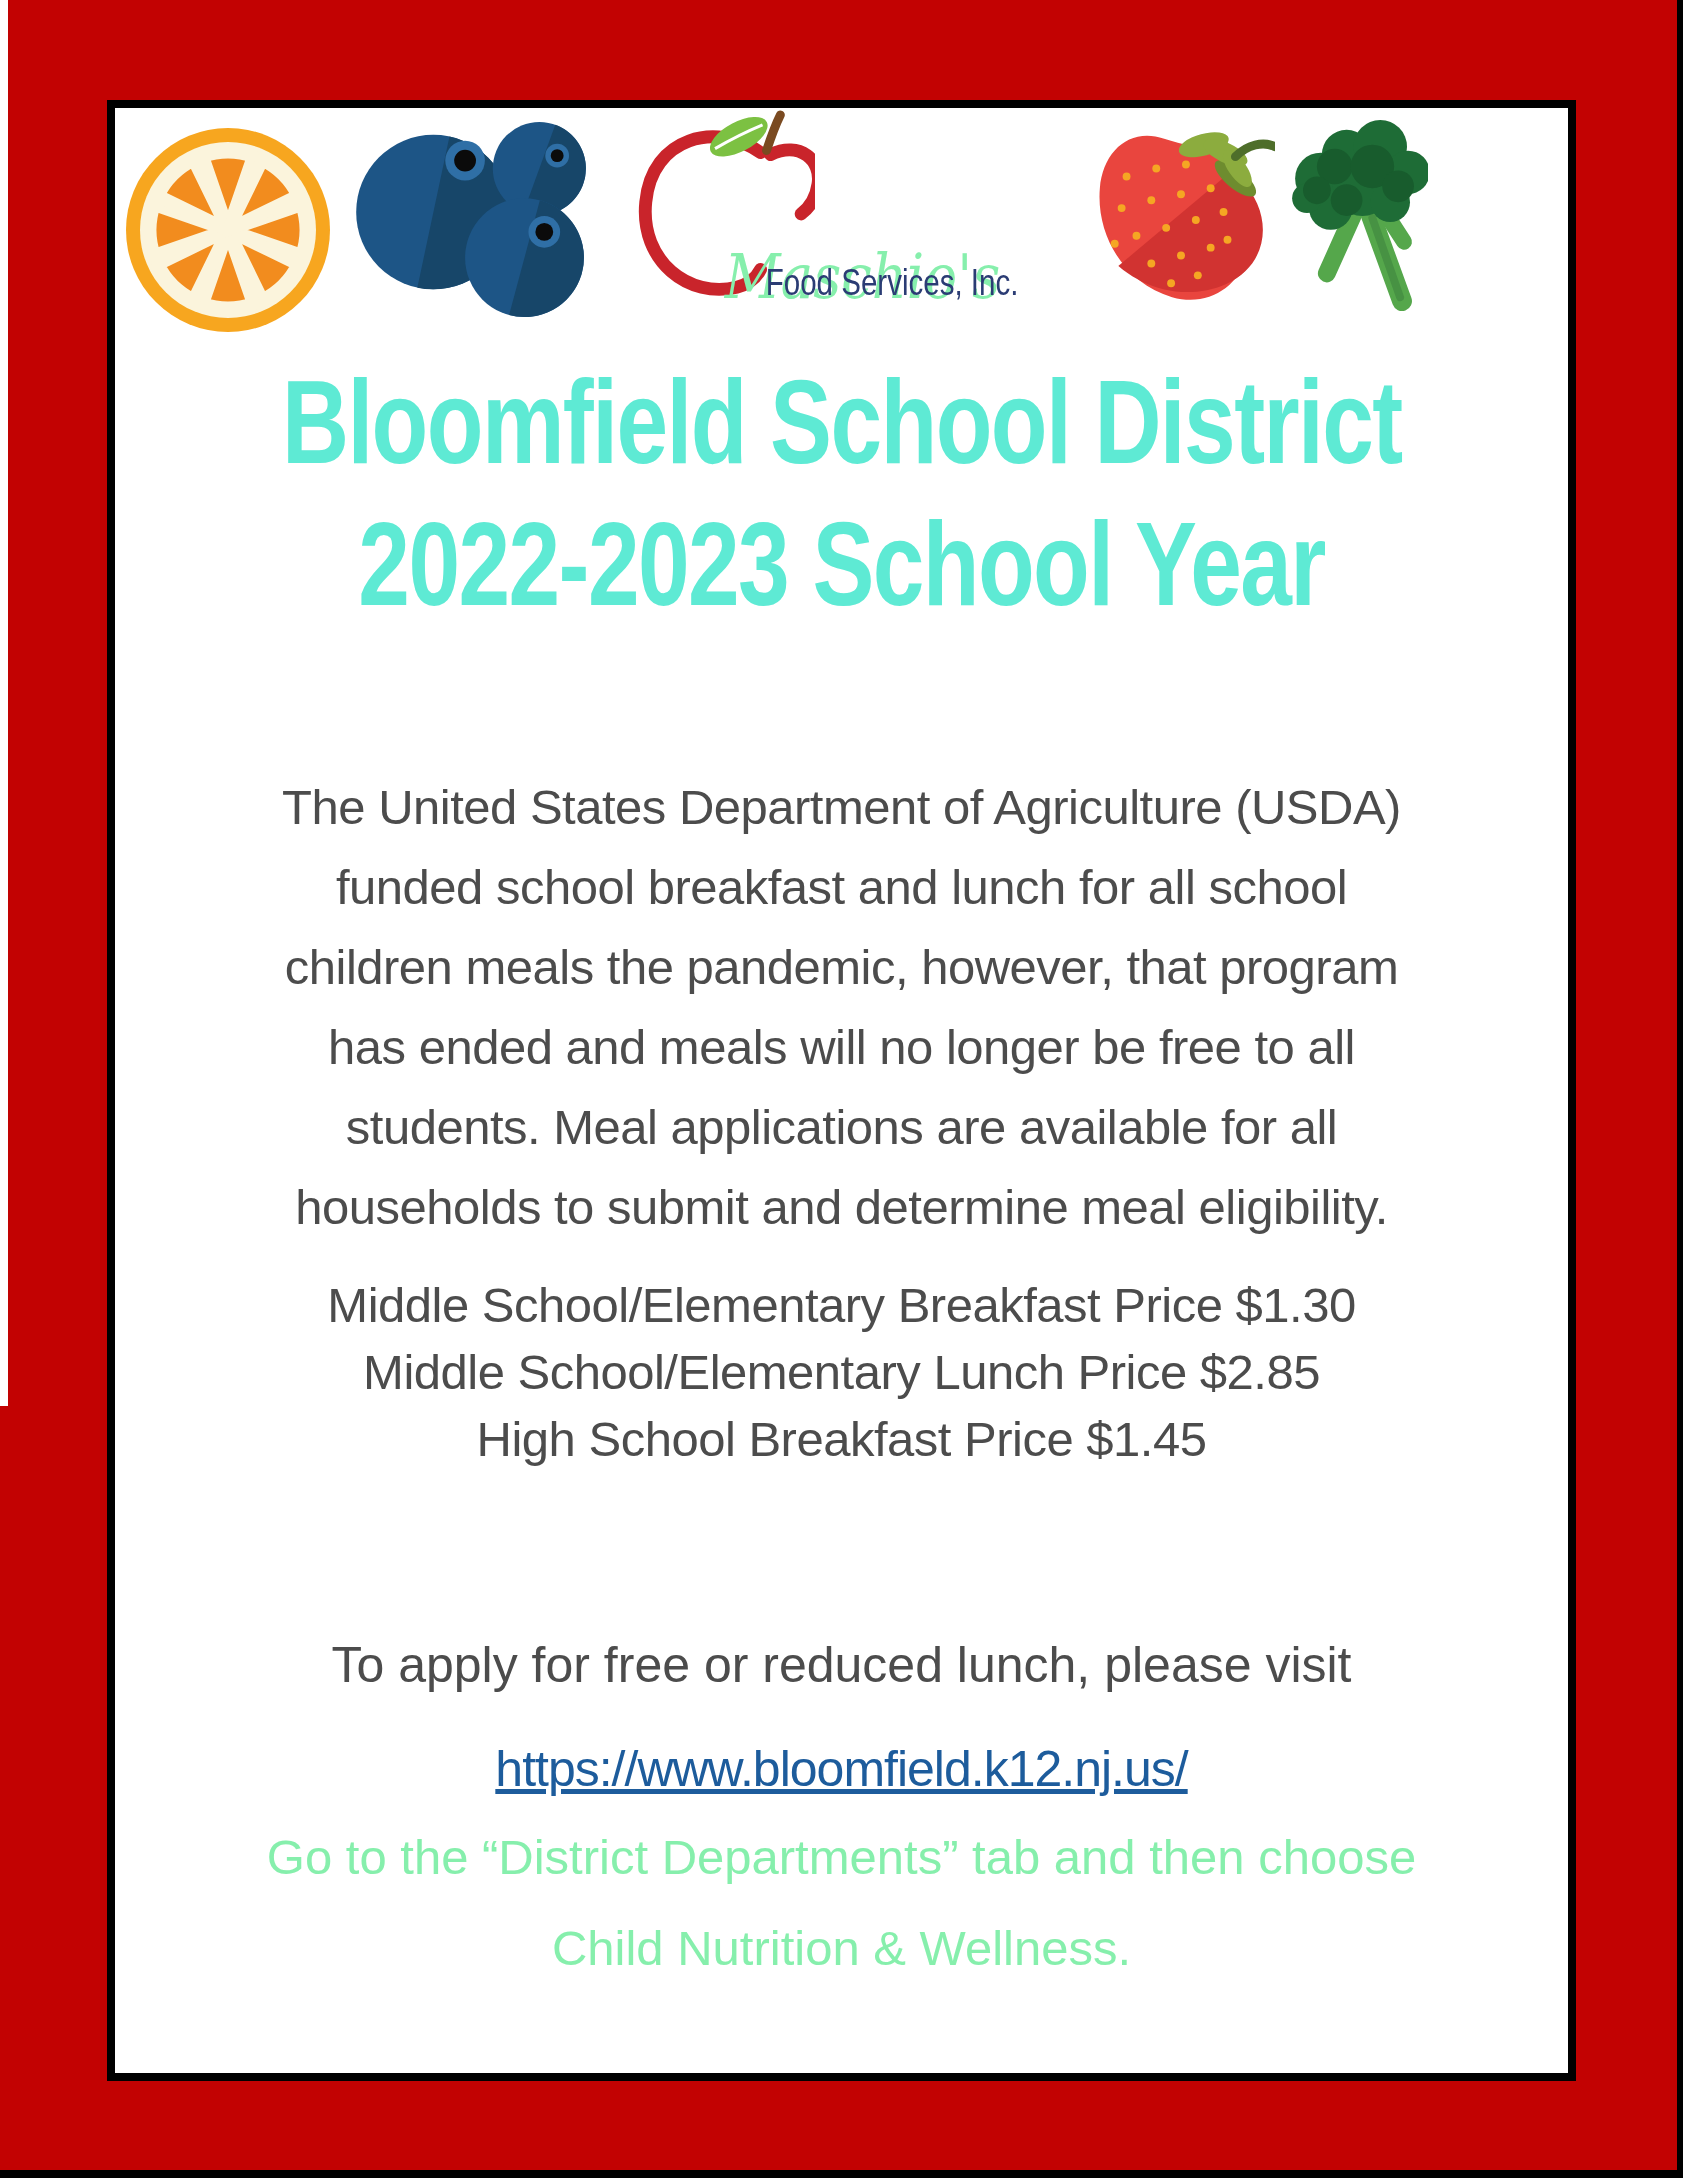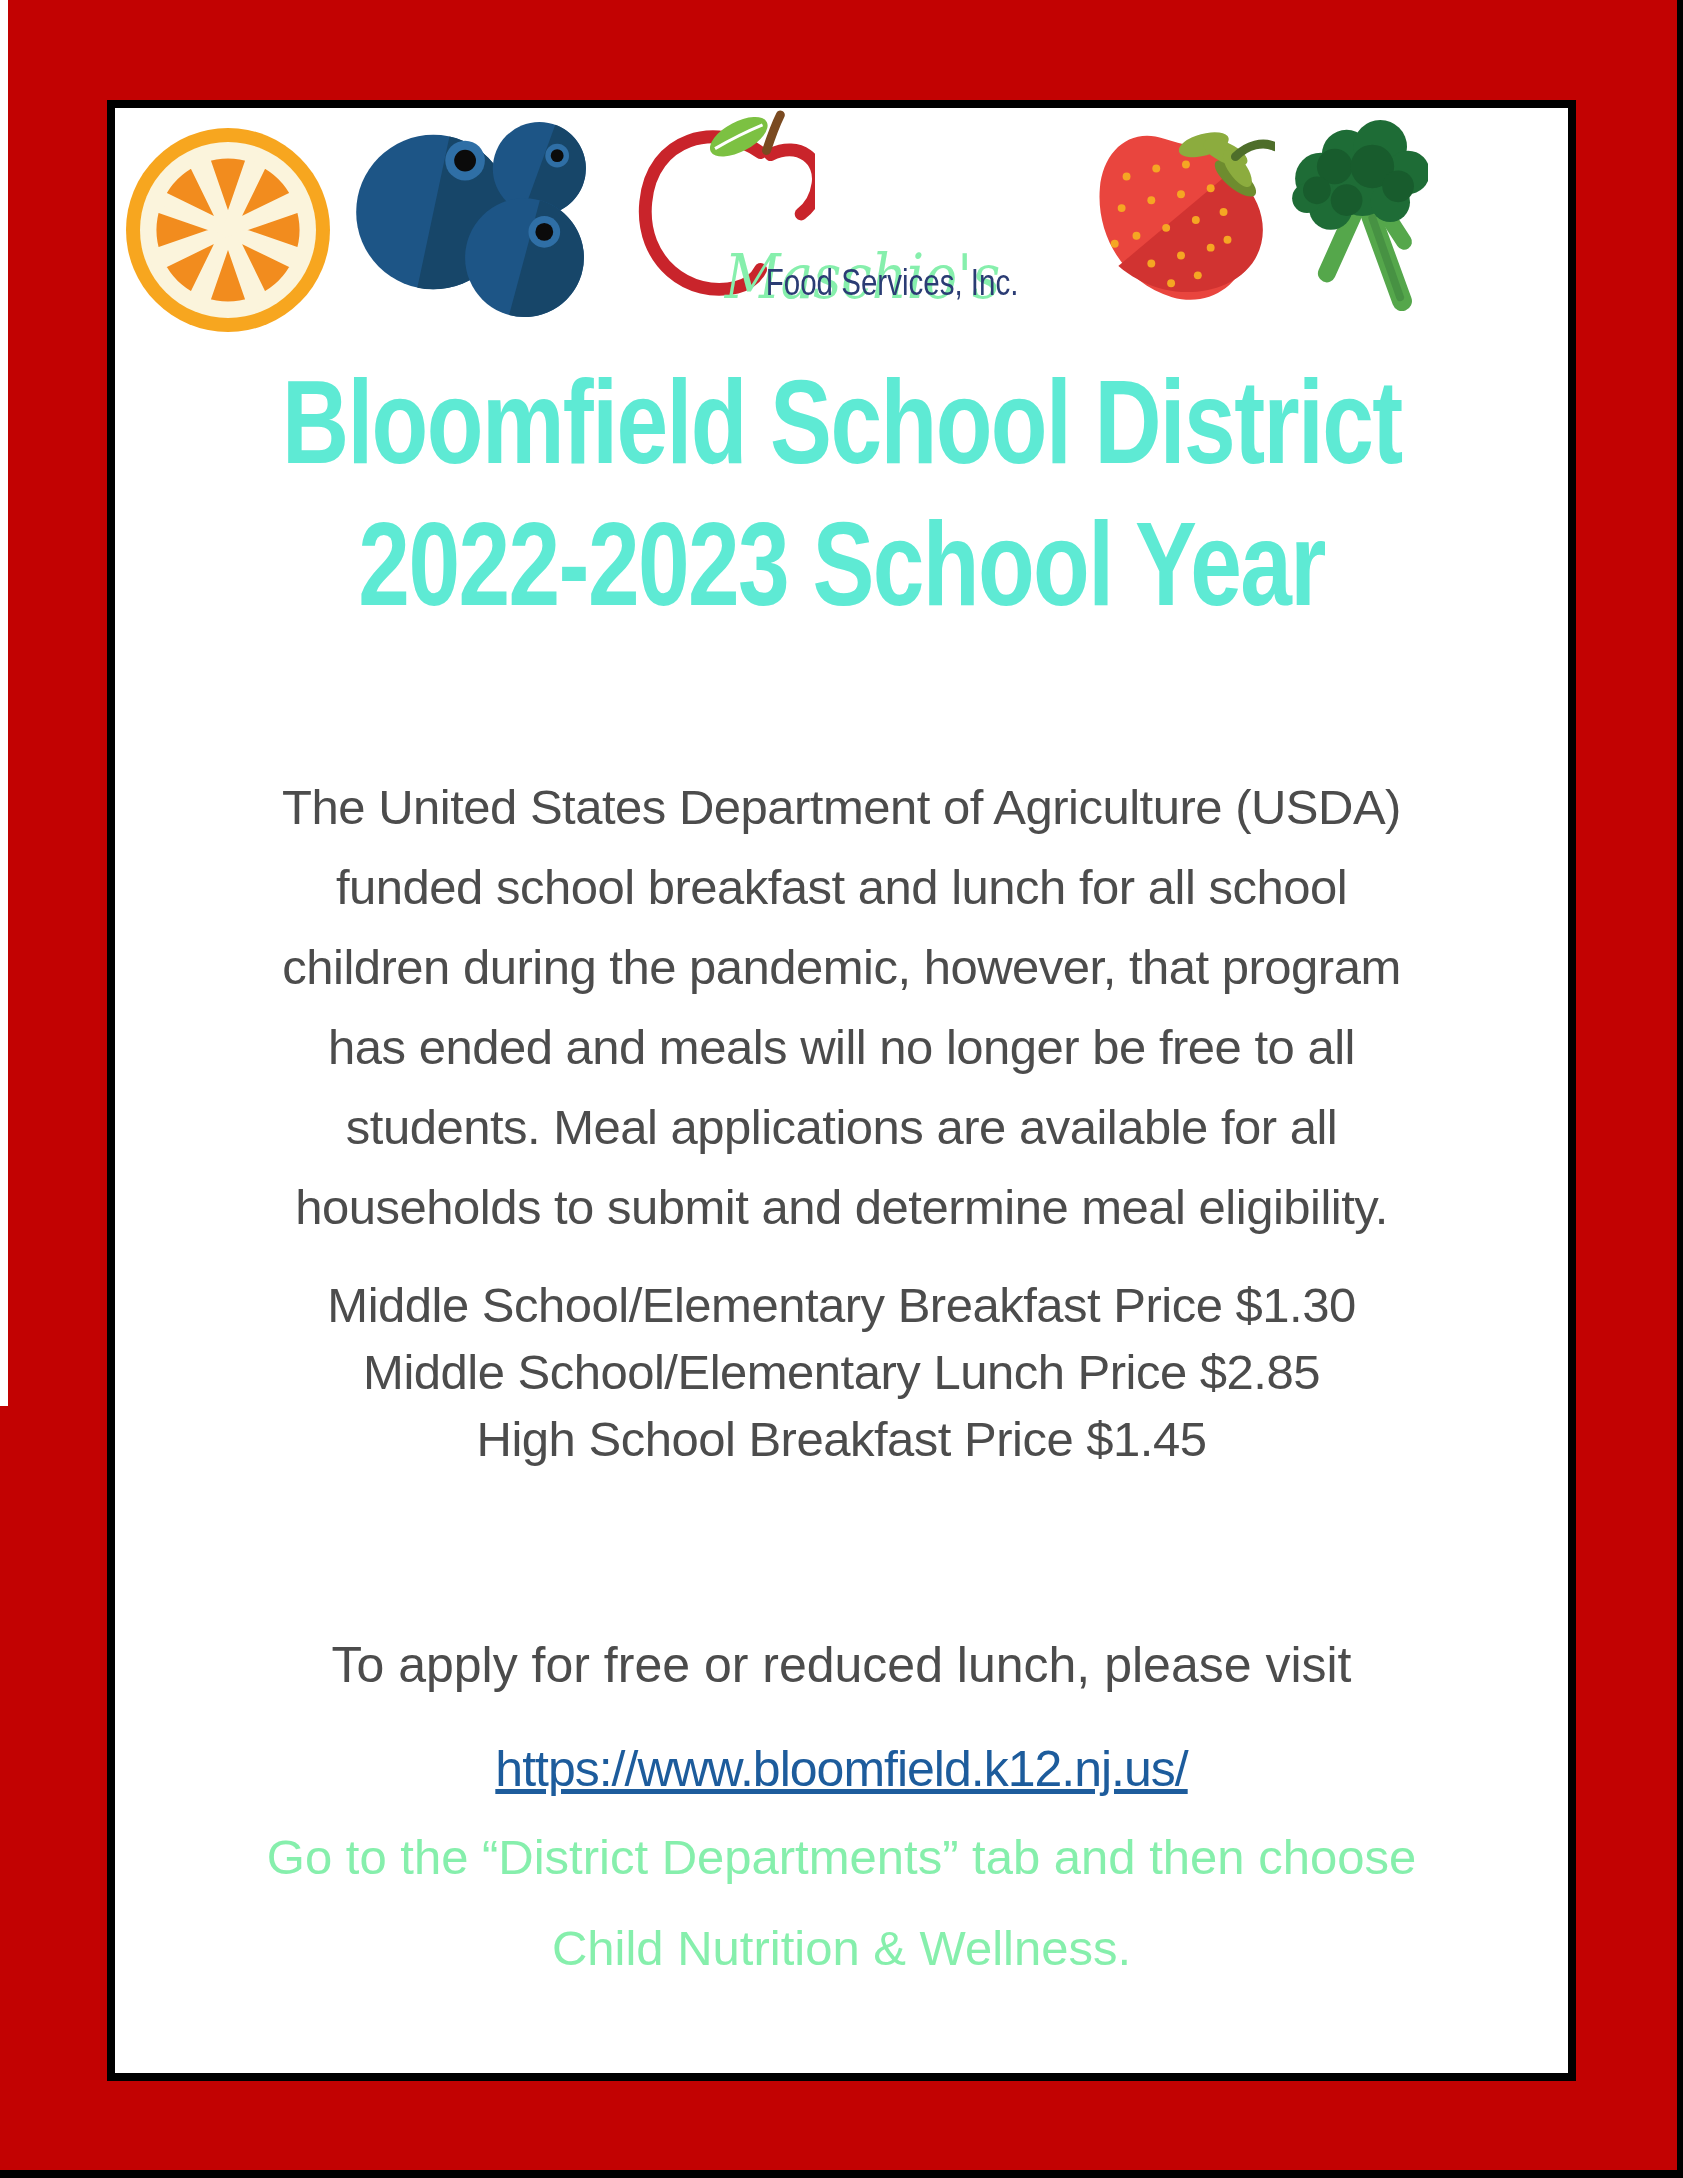--- a/index.html
+++ b/index.html
@@ -154,21 +154,21 @@
   <div class="centerline title t1">
     <span class="fit">Bloomfield School District</span>
   </div>
   <div class="centerline title t2">
     <span class="fit">2022-2023 School Year</span>
   </div>
 
   <div class="para">
     <div class="pline">The United States Department of Agriculture (USDA)</div>
     <div class="pline">funded school breakfast and lunch for all school</div>
-    <div class="pline">children during the pandemic, however, that program</div>
+    <div class="pline">children meals the pandemic, however, that program</div>
     <div class="pline">has ended and meals will no longer be free to all</div>
     <div class="pline">students. Meal applications are available for all</div>
     <div class="pline">households to submit and determine meal eligibility.</div>
   </div>
 
   <div class="prices">
     <div class="prline">Middle School/Elementary Breakfast Price $1.30</div>
     <div class="prline">Middle School/Elementary Lunch Price $2.85</div>
     <div class="prline">High School Breakfast Price $1.45</div>
   </div>

